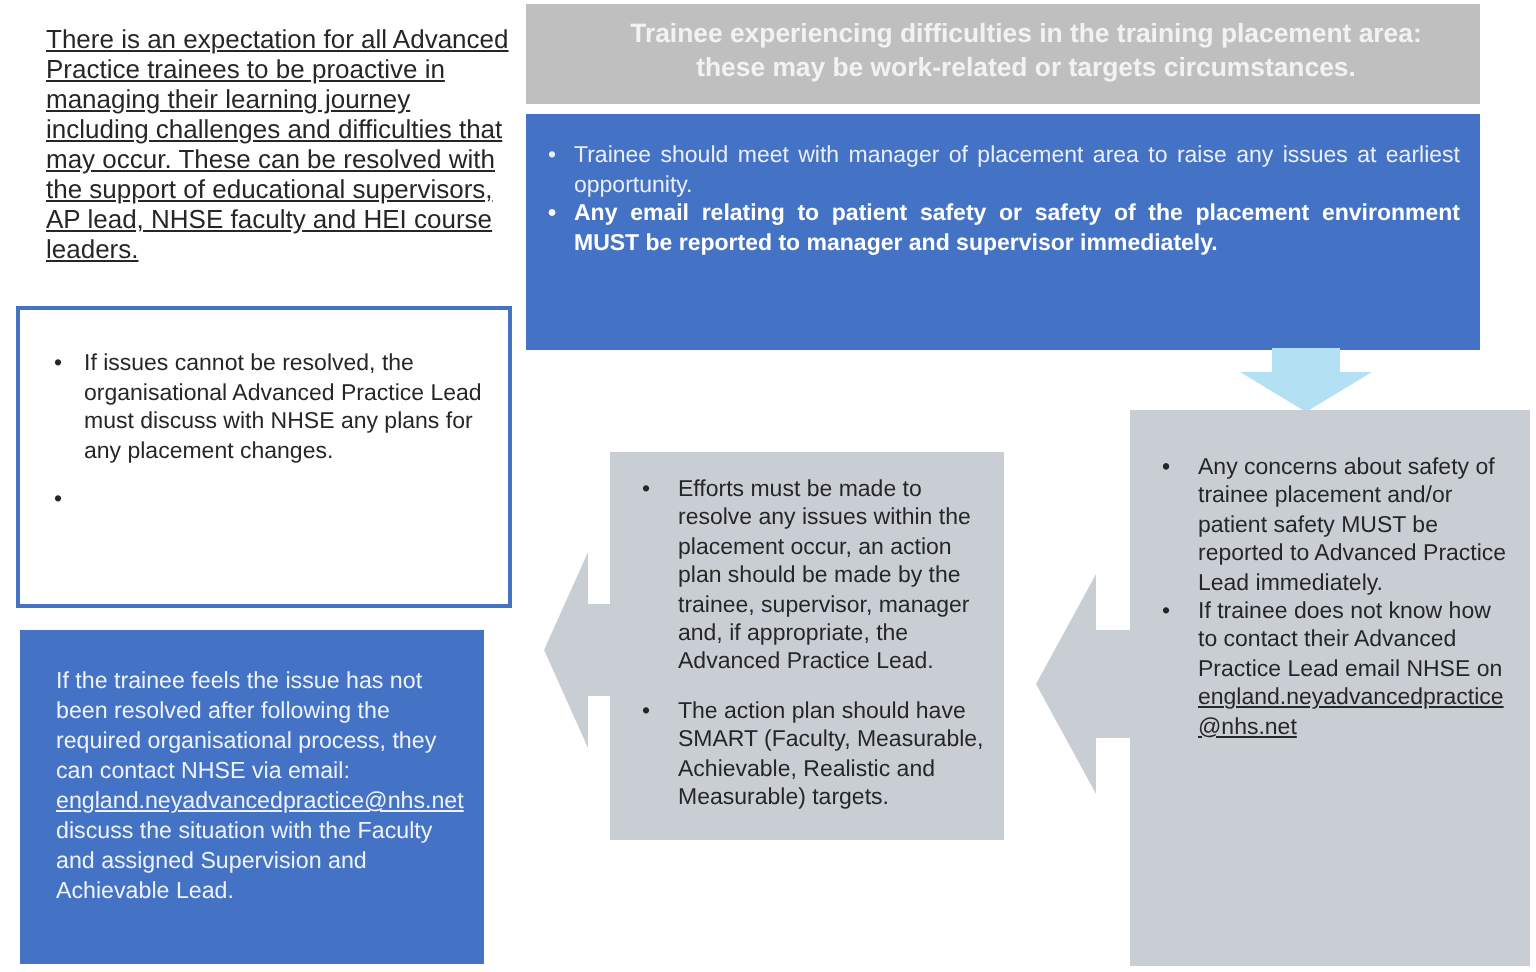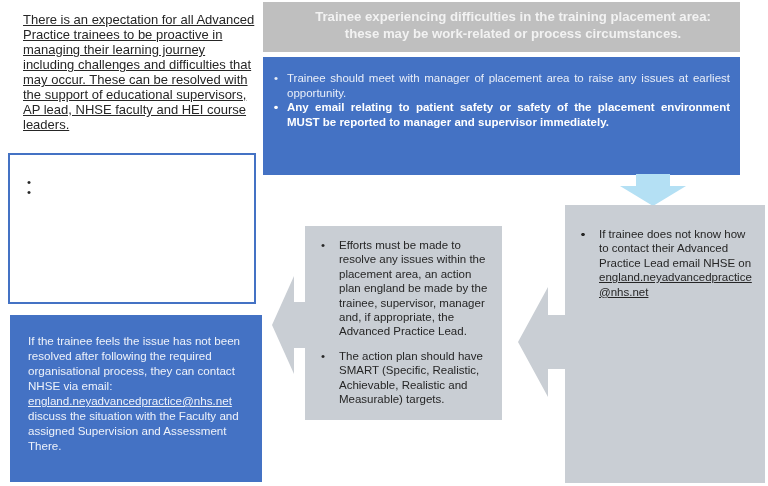--- a/index.html
+++ b/index.html
@@ -71,21 +71,21 @@
       font-size: 11.5px;
       line-height: 14.6px;
       color: #262626;
       padding: 20px 12px 0 16px;
     }
     .outline-box .bullets li { padding-left: 16px; }
     .outline-box .gap { height: 10px; }
 
     
     .blue-bottom {
-      left: 10px; top: 315px; width: 252px; height: 167px;
+      left: 10px; top: 315px; width: 232px; height: 167px;
       background: #4472c4;
       color: #eef2fa;
       font-size: 11.6px;
       line-height: 15px;
       padding: 18px 14px 0 18px;
     }
     .blue-bottom .link {
       text-decoration: underline;
       color: #eef2fa;
     }
@@ -121,21 +121,21 @@
       left: 518px; top: 287px; width: 48px; height: 110px;
     }
   </style>
 </head>
 <body>
 
 <div class="abs intro">There is an expectation for all Advanced Practice trainees to be proactive in managing their learning journey including challenges and difficulties that may occur. These can be resolved with the support of educational supervisors, AP lead, NHSE faculty and HEI course leaders.</div>
 
 <div class="abs header-box">
   <div>Trainee experiencing difficulties in the training placement area:</div>
-  <div>these may be work-related or process circumstances.</div>
+  <div>these may be work-related or targets circumstances.</div>
 </div>
 
 <div class="abs blue-top">
   <ul class="bullets">
     <li>
       <span class="dot">•</span>
       <span>Trainee should meet with manager of placement area to raise any issues at earliest opportunity.</span>
     </li>
     <li>
       <span class="dot">•</span>
@@ -154,55 +154,57 @@
 <svg class="abs left-arrow-right" viewBox="0 0 48 110">
   <polygon points="0,55 30,0 30,28 48,28 48,82 30,82 30,110" fill="#c9ced4"></polygon>
 </svg>
 <div class="abs gray-panel right-panel">
   <ul class="bullets">
     <li>
       <span class="dot">•</span>
     </li>
     <li>
       <span class="dot">•</span>
+      <span>Any concerns about safety of trainee placement and/or patient safety MUST be reported to Advanced Practice Lead immediately.</span>
     </li>
     <li>
       <span class="dot">•</span>
       <span>If trainee does not know how to contact their Advanced Practice Lead email NHSE on</span>
       <span class="link" style="word-break: break-all;">england.neyadvancedpractice@nhs.net</span>
     </li>
   </ul>
 </div>
 
 <svg class="abs left-arrow-mid" viewBox="0 0 34 98">
   <polygon points="0,49 22,0 22,26 34,26 34,72 22,72 22,98" fill="#c9ced4"></polygon>
 </svg>
 <div class="abs gray-panel mid-panel">
   <ul class="bullets">
     <li>
       <span class="dot">•</span>
-      <span>Efforts must be made to resolve any issues within the placement area, an action plan england be made by the trainee, supervisor, manager and, if appropriate, the Advanced Practice Lead.</span>
+      <span>Efforts must be made to resolve any issues within the placement occur, an action plan should be made by the trainee, supervisor, manager and, if appropriate, the Advanced Practice Lead.</span>
     </li>
     <li class="gap"></li>
     <li>
       <span class="dot">•</span>
-      <span>The action plan should have SMART (Specific, Realistic, Achievable, Realistic and Measurable) targets.</span>
+      <span>The action plan should have SMART (Faculty, Measurable, Achievable, Realistic and Measurable) targets.</span>
     </li>
   </ul>
 </div>
 
 <div class="abs outline-box">
   <ul class="bullets">
     <li>
       <span class="dot">•</span>
+      <span>If issues cannot be resolved, the organisational Advanced Practice Lead must discuss with NHSE any plans for any placement changes.</span>
     </li>
     <li class="gap"></li>
     <li>
       <span class="dot">•</span>
     </li>
   </ul>
 </div>
 
 <div class="abs blue-bottom">
   <div>If the trainee feels the issue has not been resolved after following the required organisational process, they can contact NHSE via email:</div>
   <div class="link">england.neyadvancedpractice@nhs.net</div>
-  <div>discuss the situation with the Faculty and assigned Supervision and Assessment There.</div>
+  <div>discuss the situation with the Faculty and assigned Supervision and Achievable Lead.</div>
 </div>
 
 </body></html>

